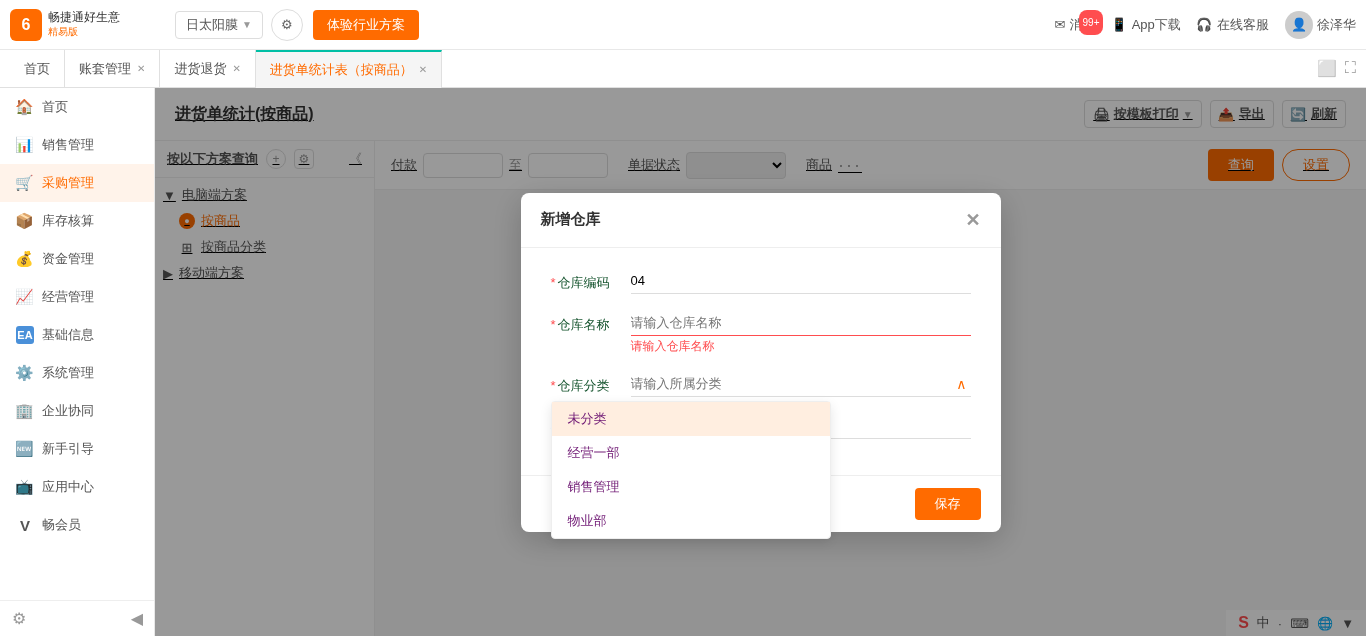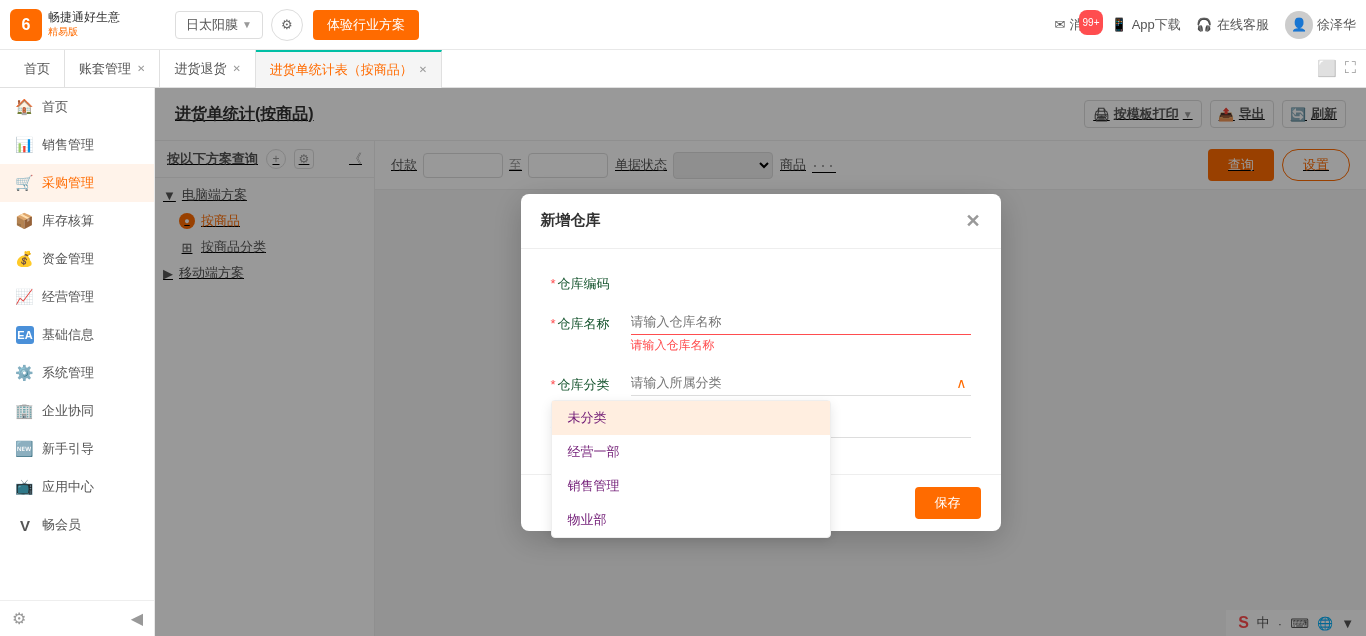--- a/index.html
+++ b/index.html
@@ -285,21 +285,21 @@
     }
     .left-panel {
       width: 220px; background: #fff; border-right: 1px solid #eee;
       display: flex; flex-direction: column;
     }
     .right-panel {
       flex: 1; display: flex; flex-direction: column;
     }
     .query-row {
       background: #fff; padding: 8px 16px;
-      display: flex; align-items: center; gap: 7px;
+      display: flex; align-items: center; gap: 20px;
       border-bottom: 1px solid #eee; flex-wrap: wrap;
     }
     .query-field {
       display: flex; align-items: center; gap: 6px;
     }
     .query-field-label { color: #555; font-size: 13px; white-space: nowrap; }
     .query-input {
       border: 1px solid #ddd; border-radius: 4px; padding: 4px 8px;
       font-size: 13px; outline: none; width: 140px;
     }
@@ -530,20 +530,23 @@
     <div class="overlay">
       <div class="modal">
         <div class="modal-header">
           <span>新增仓库</span>
           <span class="modal-close">✕</span>
         </div>
         <div class="modal-body">
 
           <div class="modal-row">
             <span class="modal-label required">仓库编码</span>
+            <div class="modal-input-wrap">
+              <input class="modal-input" value="04" style="">
+            </div>
           </div>
 
           <div class="modal-row">
             <span class="modal-label required">仓库名称</span>
             <div class="modal-input-wrap">
               <input class="modal-input error" placeholder="请输入仓库名称" style="">
               <div class="error-msg">请输入仓库名称</div>
             </div>
           </div>
 

